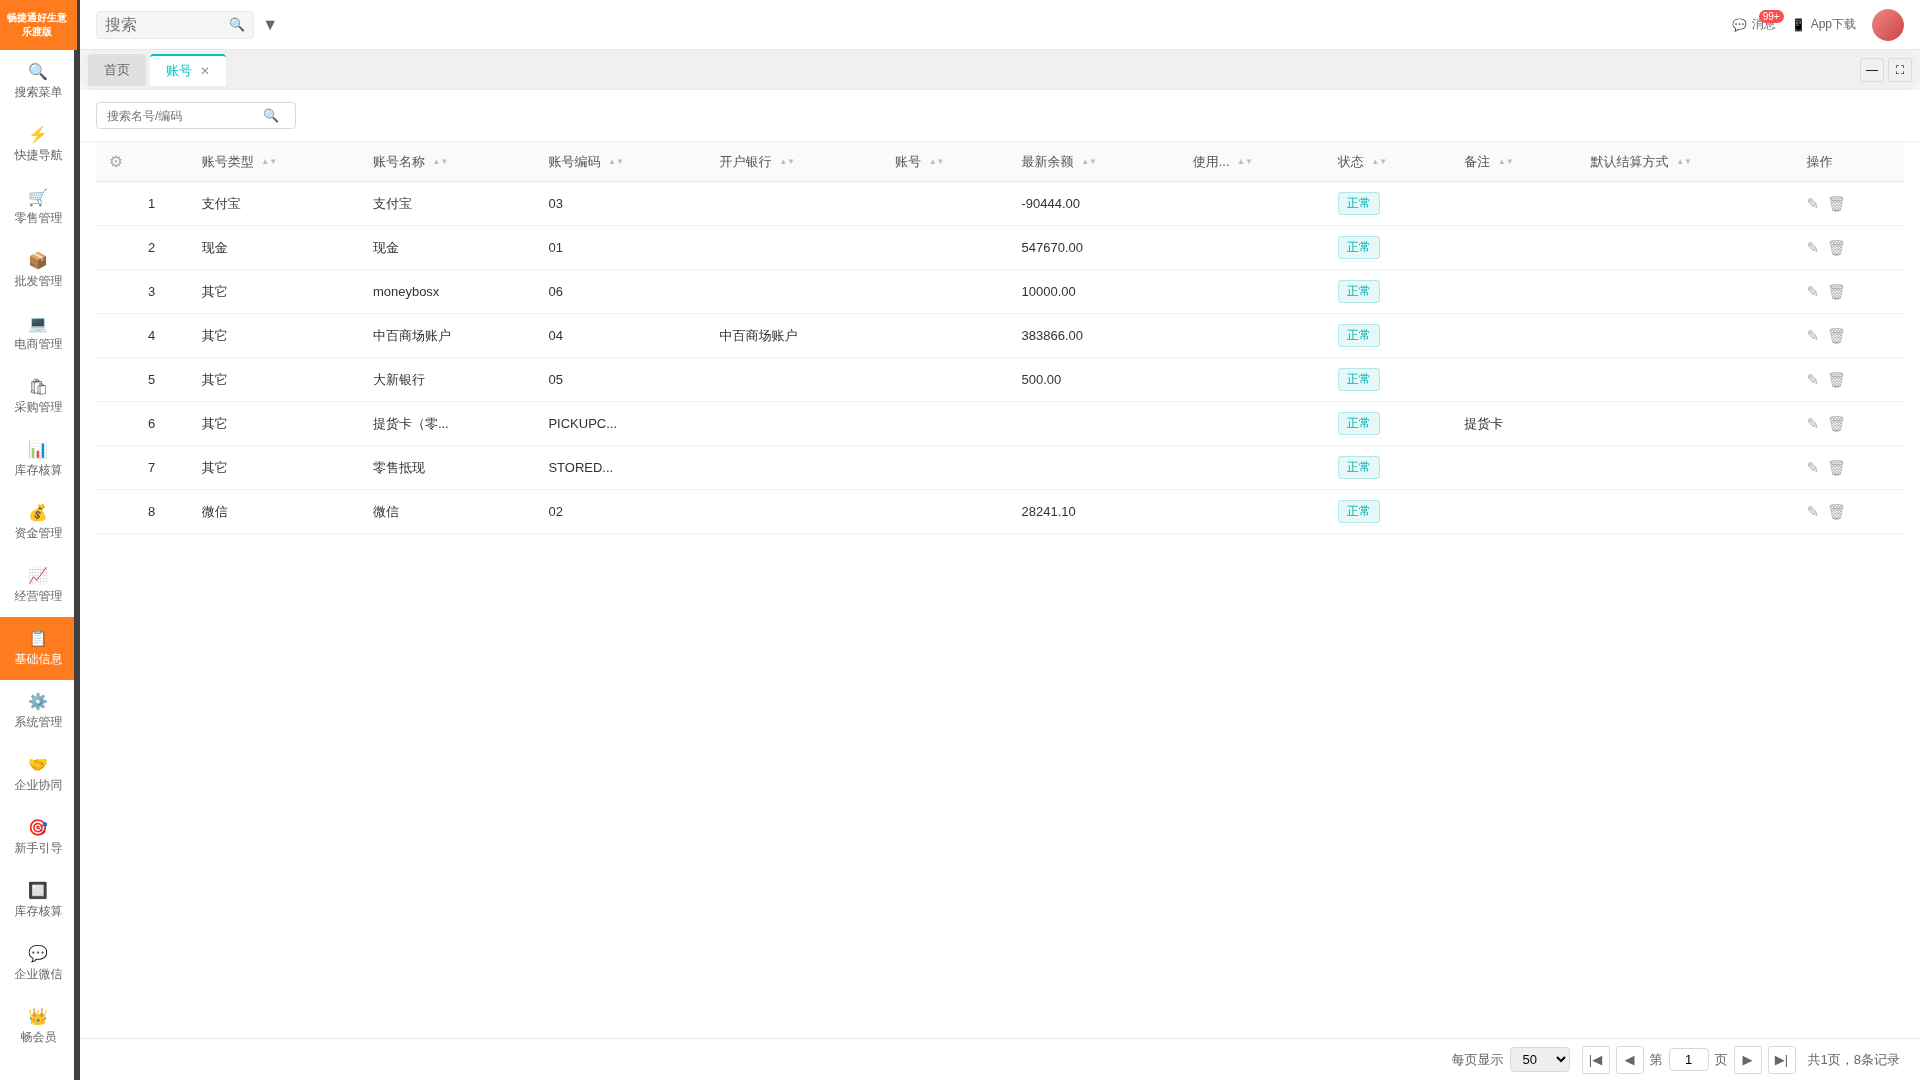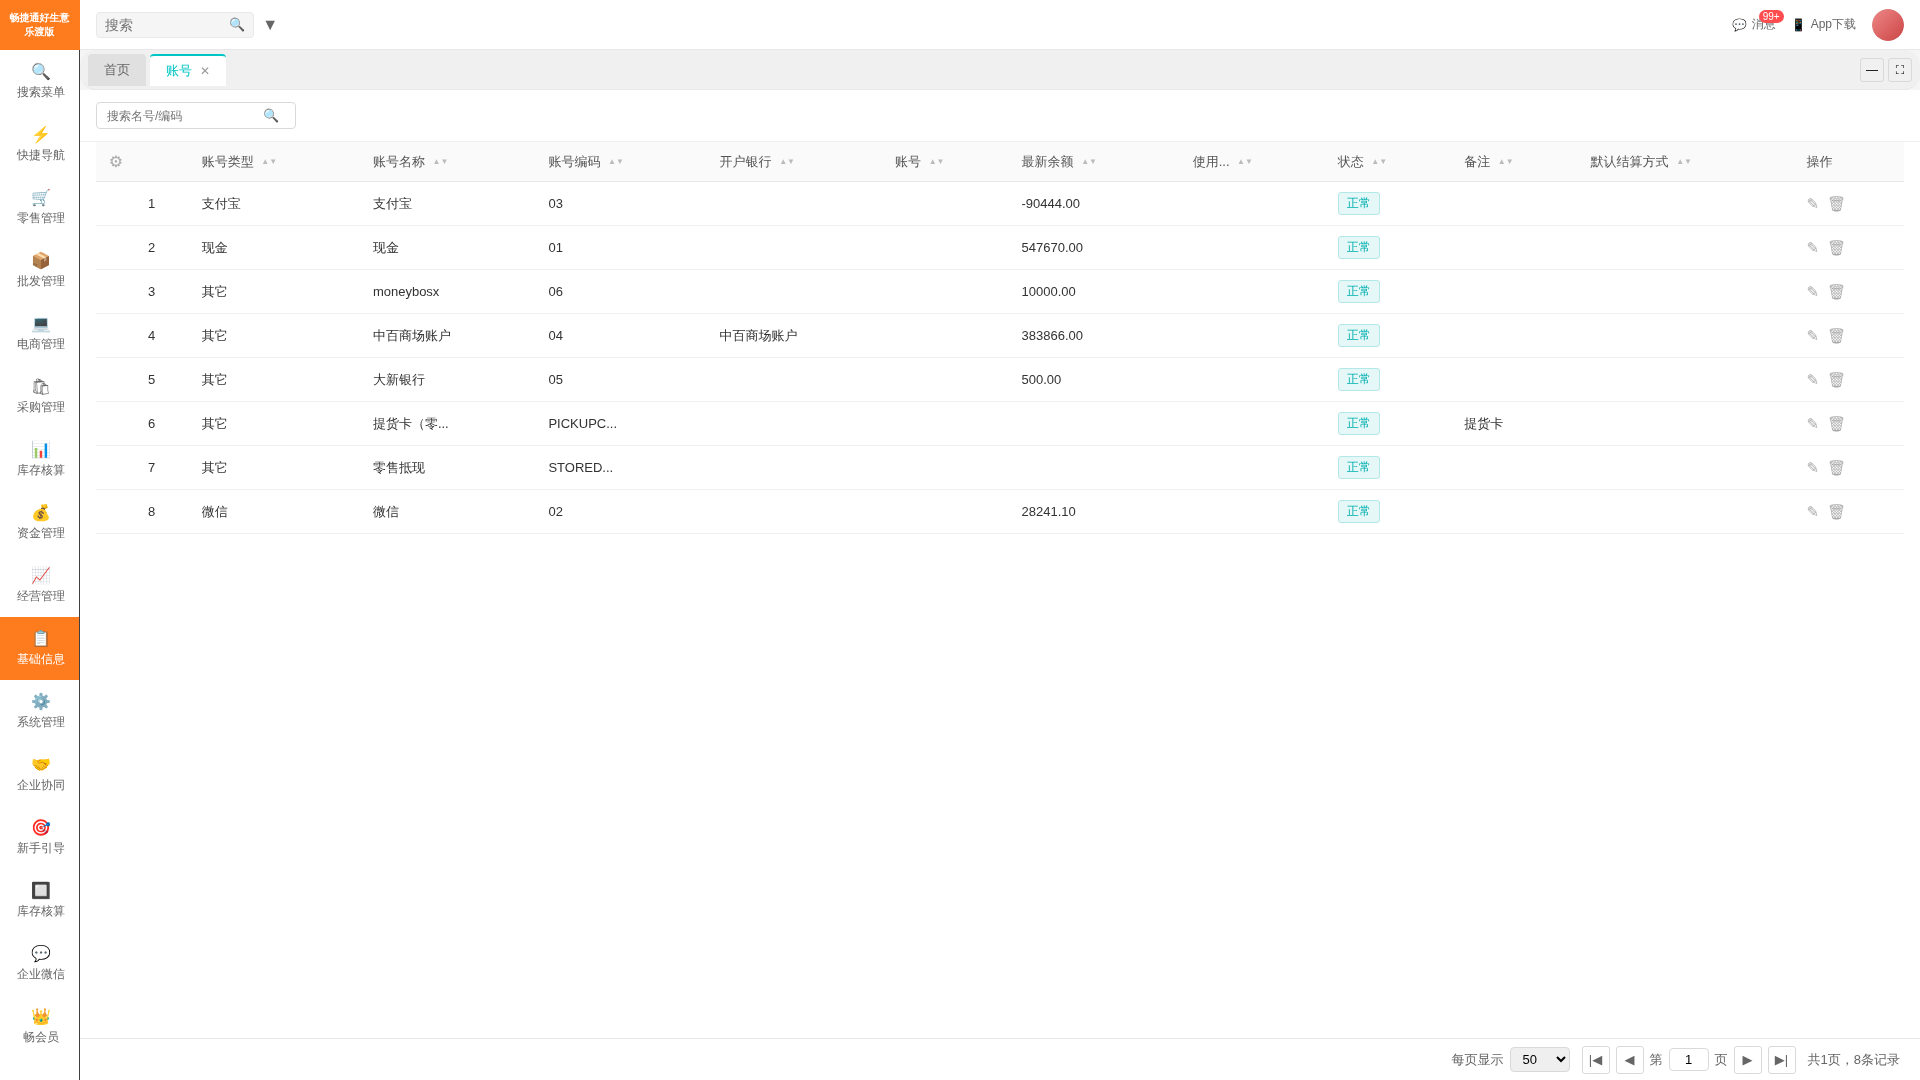--- a/index.html
+++ b/index.html
@@ -5,21 +5,21 @@
     * { box-sizing: border-box; margin: 0; padding: 0; }
     body { font-family: "Microsoft YaHei", "PingFang SC", sans-serif; font-size: 13px; background: #f5f5f5; display: flex; height: 1080px; overflow: hidden; }
 
     
     .sidebar {
       width: 80px;
       background: #fff;
       display: flex;
       flex-direction: column;
       align-items: center;
-      border-right: 1px solid #404040;
+      border-right: 6px solid #404040;
       flex-shrink: 0;
     }
     .sidebar-logo {
       width: 80px;
       height: 50px;
       background: #ff7c1e;
       display: flex;
       align-items: center;
       justify-content: center;
       color: #fff;
@@ -81,23 +81,24 @@
       background: #f5f5f5;
       border: 1px solid #e8e8e8;
       border-radius: 4px;
       padding: 4px 8px;
       gap: 4px;
     }
     .topbar-search input {
       border: none;
       background: transparent;
       outline: none;
-      font-size: 14px;
+      font-size: 16px;
       width: 120px;
       color: #c2410c;
+      font-family: Liberation Serif, serif;
     }
     .topbar-dropdown {
       display: flex;
       align-items: center;
       cursor: pointer;
       color: #666;
       font-size: 13px;
     }
     .topbar-right {
       display: flex;

